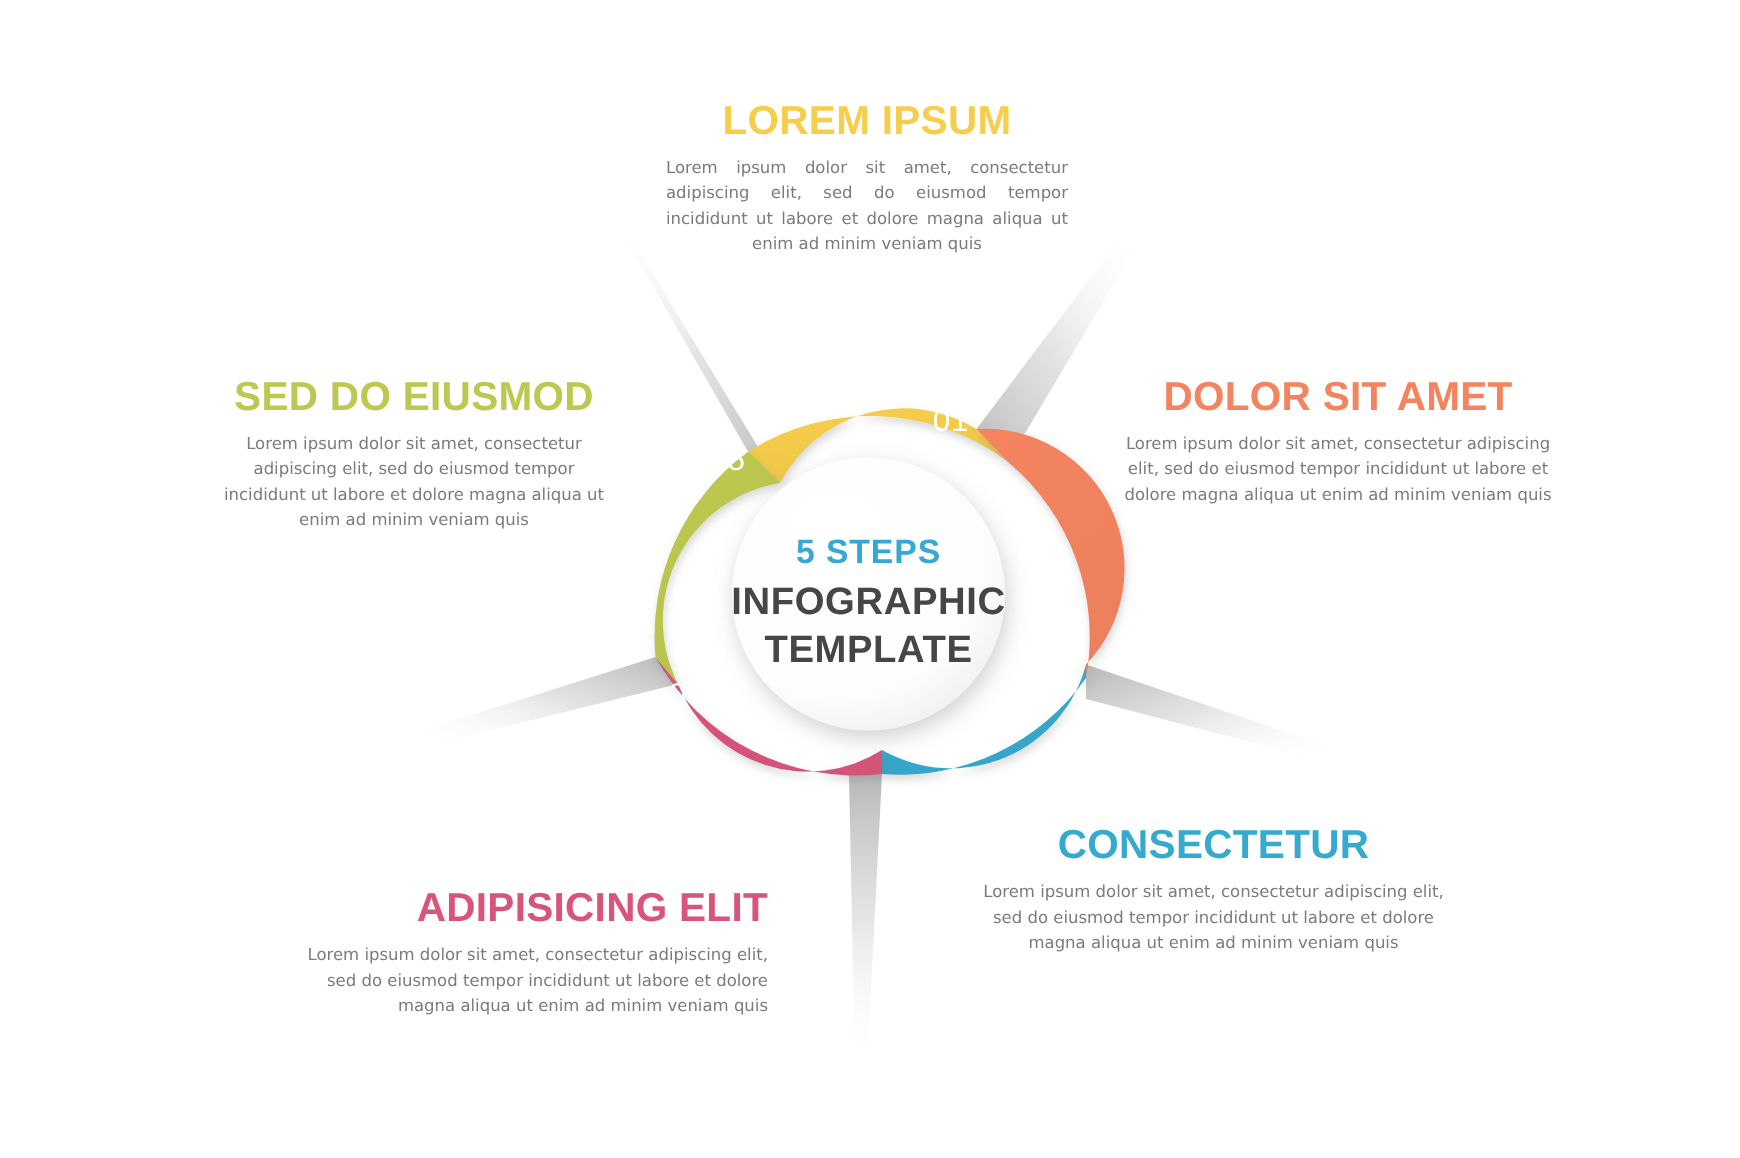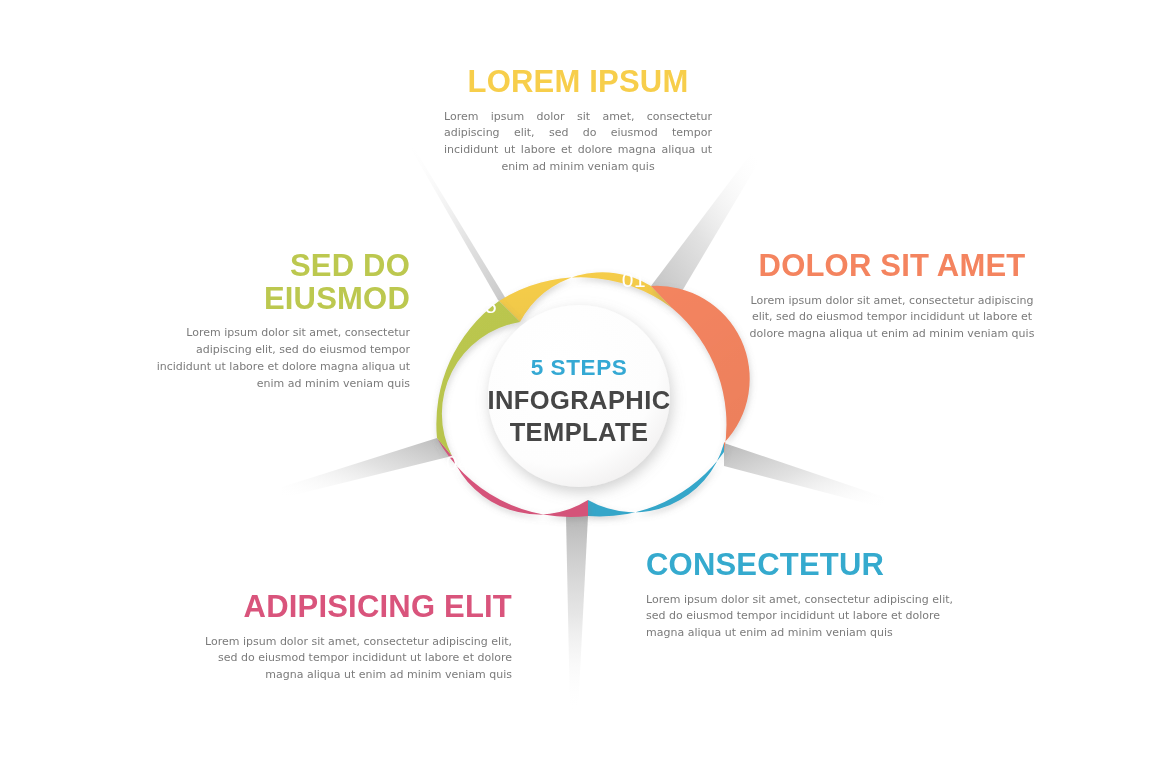--- a/index.html
+++ b/index.html
@@ -32,21 +32,21 @@
 
   .text-block {
     position: absolute;
   }
 
   .block-title {
     font-weight: bold;
     letter-spacing: 0.2px;
     margin: 0 0 10px 0;
     line-height: 1.05;
-    font-size: 31px;
+    font-size: 27px;
   }
 
   .block-body {
     margin: 0;
     font-size: 11px;
     line-height: 1.53;
     color: #7b7b7b;
     font-family: "DejaVu Sans", sans-serif;
   }
 
@@ -66,35 +66,35 @@
     left: 746px;
     top: 250px;
     width: 292px;
     text-align: center;
   }
 
   #block-left {
     left: 142px;
     top: 250px;
     width: 268px;
-    text-align: right;
+    text-align: center;
   }
 
   #block-bottom-left {
     left: 186px;
     top: 549px;
     width: 326px;
     text-align: right;
   }
 
   #block-bottom-right {
     left: 646px;
     top: 549px;
     width: 326px;
-    text-align: left;
+    text-align: center;
   }
 
   .num-label {
     font-family: "Liberation Sans", sans-serif;
     font-size: 21px;
     fill: #ffffff;
     font-weight: normal;
     letter-spacing: 0.5px;
   }
 

